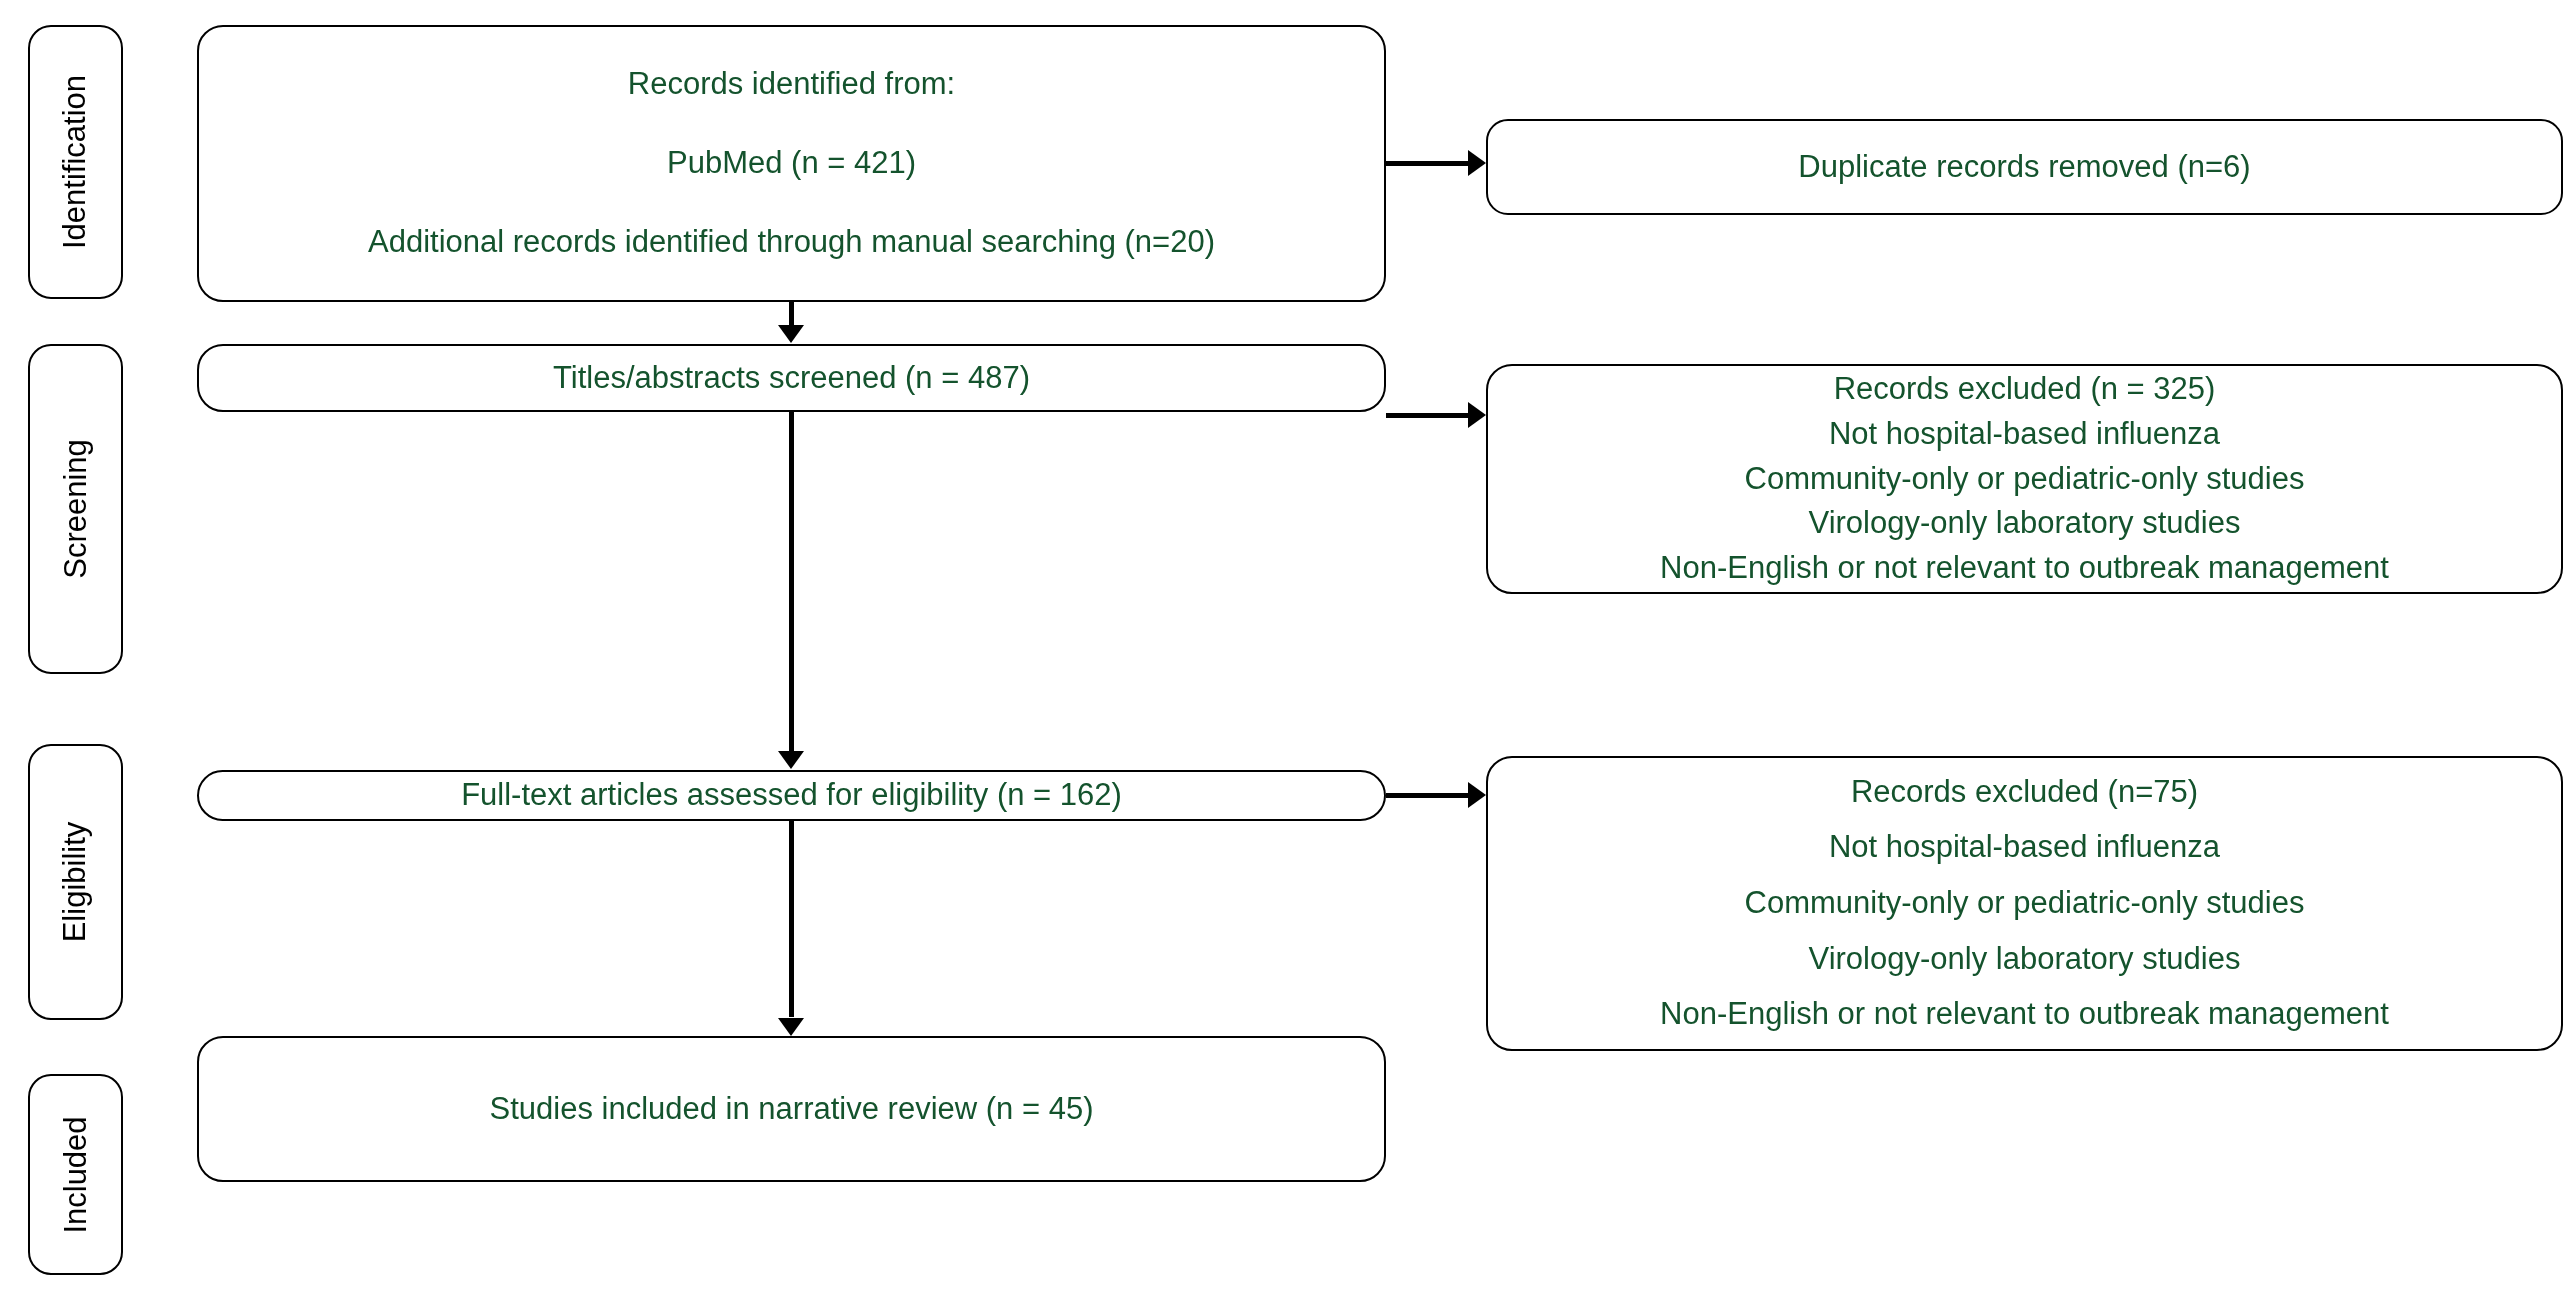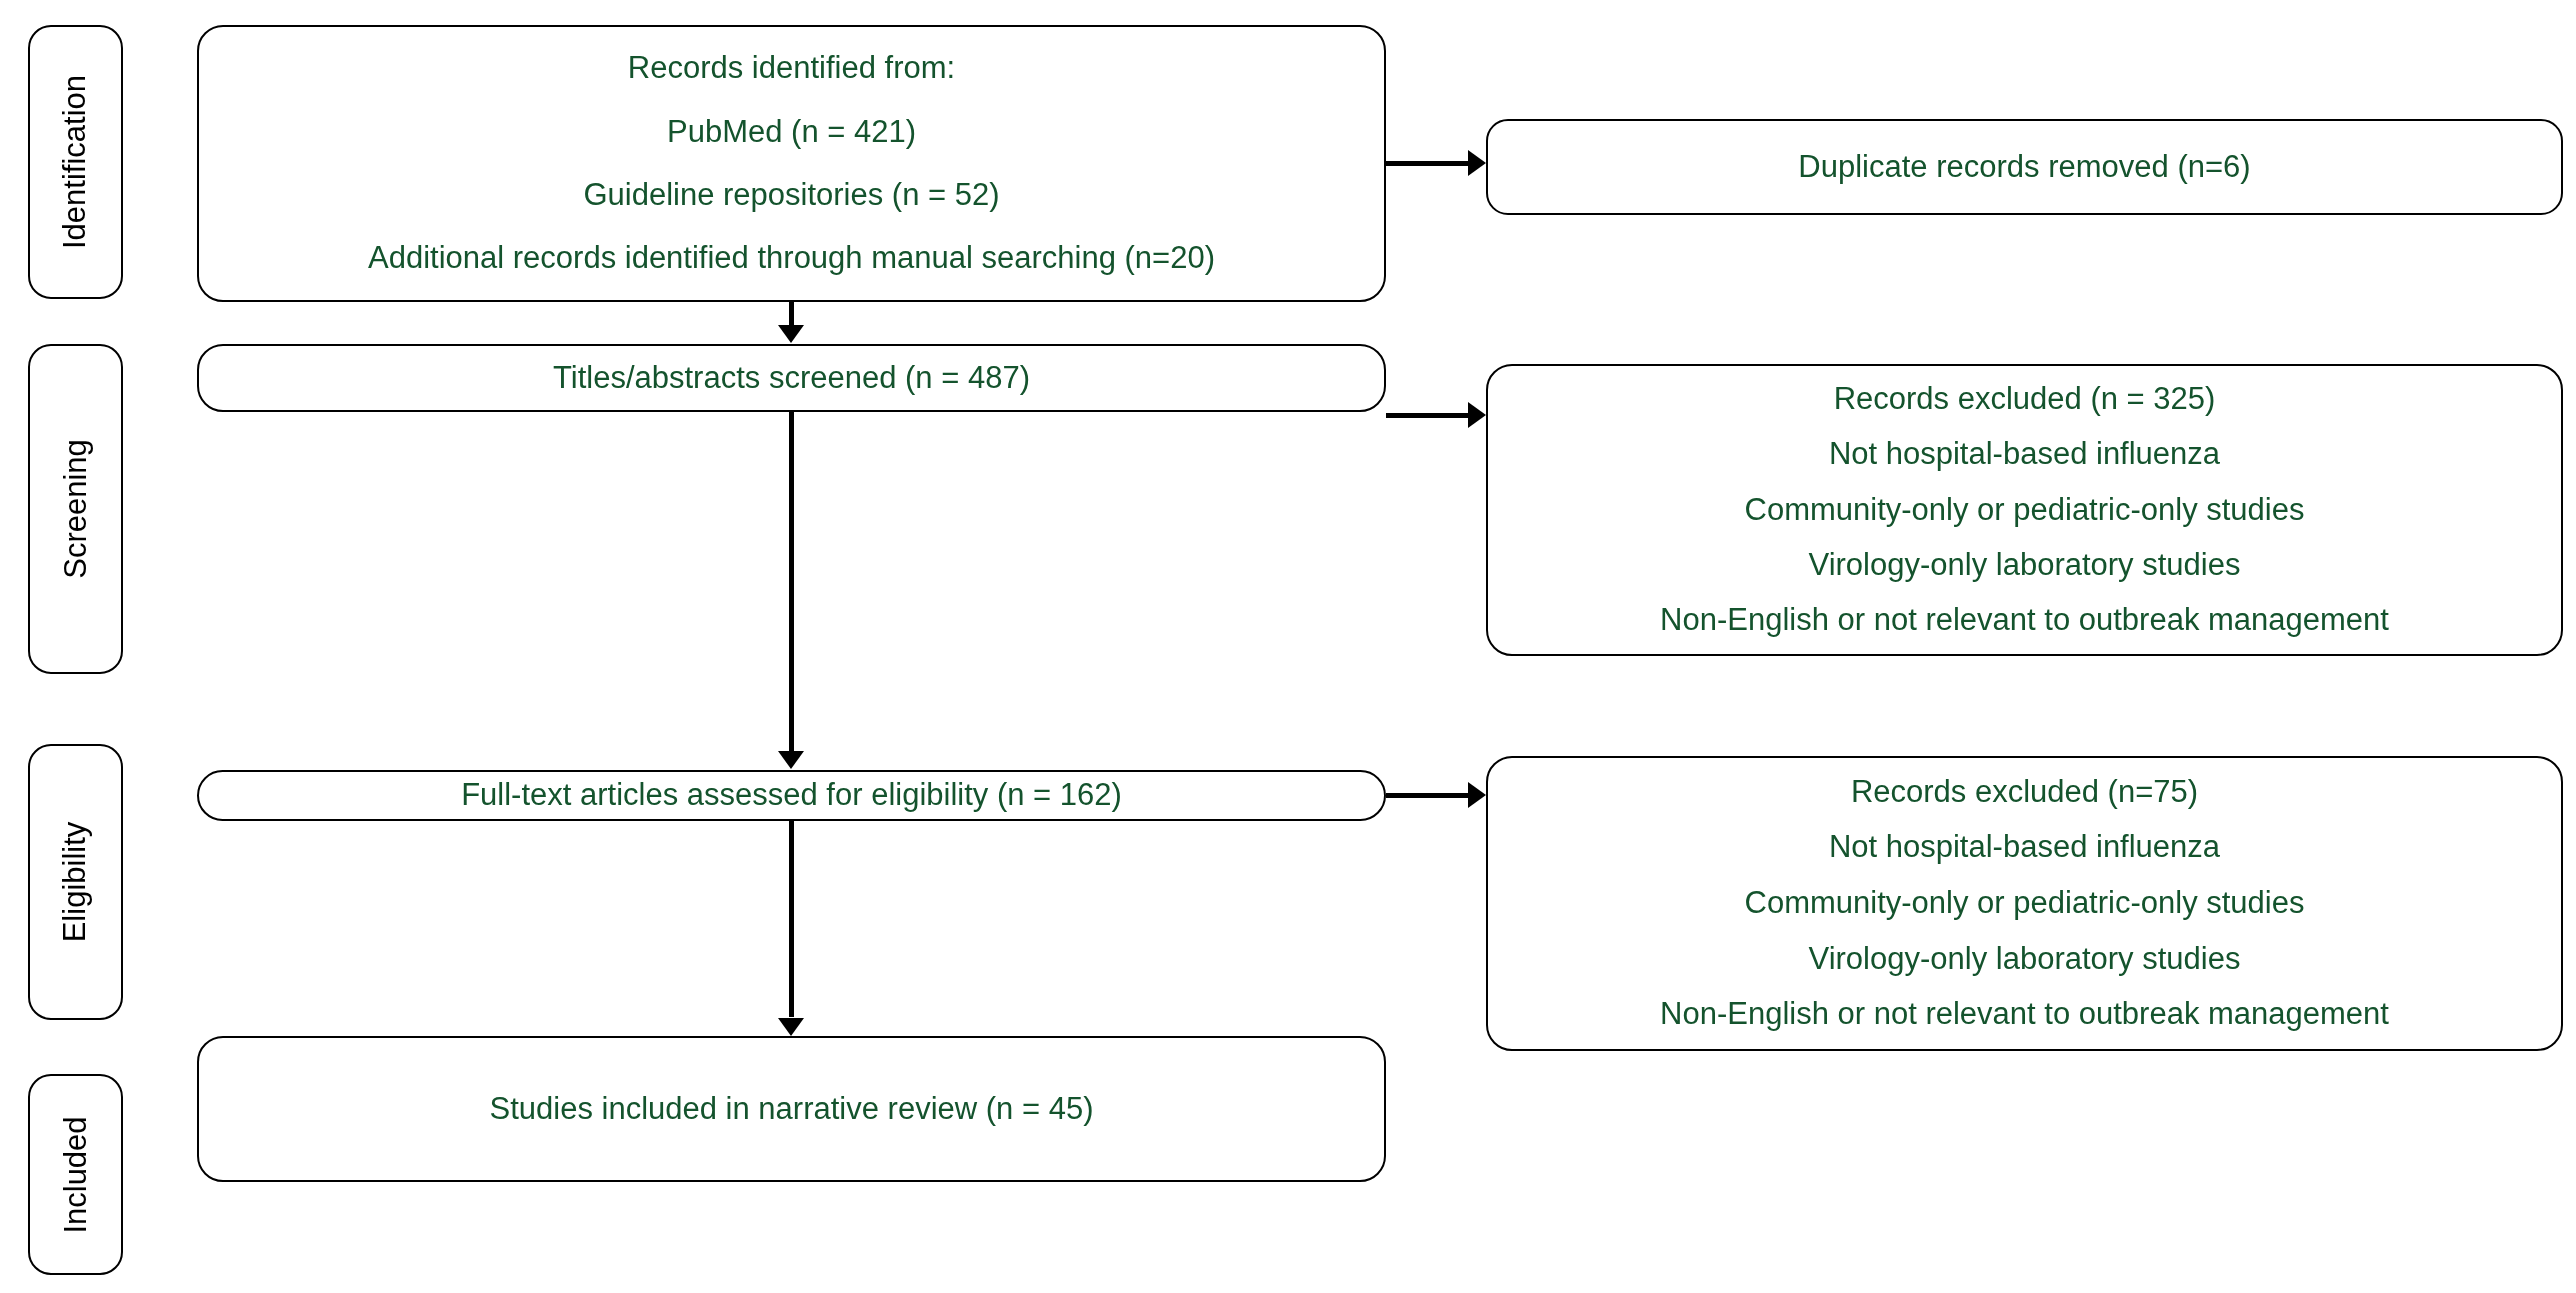--- a/index.html
+++ b/index.html
@@ -104,41 +104,40 @@
     <span class="stage-label">Eligibility</span>
   </div>
 
   <div class="stage-box" style="left:28px; top:1074px; width:95px; height:201px;">
     <span class="stage-label">Included</span>
   </div>
 
   <div class="box" style="left:197px; top:25px; width:1189px; height:277px; justify-content:space-evenly;">
     <div class="line">Records identified from:</div>
     <div class="line">PubMed  (n = 421)</div>
-    <div class="line">Guideline repositories (n = 52)</div>
     <div class="line">Additional records identified through manual searching (n=20)</div>
   </div>
 
   <div class="box" style="left:197px; top:344px; width:1189px; height:68px;">
     <div class="line">Titles/abstracts screened (n = 487)</div>
   </div>
 
   <div class="box" style="left:197px; top:770px; width:1189px; height:51px;">
     <div class="line">Full-text articles assessed for eligibility (n = 162)</div>
   </div>
 
   <div class="box" style="left:197px; top:1036px; width:1189px; height:146px;">
     <div class="line">Studies included in narrative review  (n = 45)</div>
   </div>
 
   <div class="box" style="left:1486px; top:119px; width:1077px; height:96px;border-radius:22px;">
     <div class="line">Duplicate records removed (n=6)</div>
   </div>
 
-  <div class="box" style="left:1486px; top:364px; width:1077px; height:292px; justify-content:space-evenly;">
+  <div class="box" style="left:1486px; top:364px; width:1077px; height:230px; justify-content:space-evenly;">
     <div class="line">Records excluded (n = 325)</div>
     <div class="line">Not hospital-based influenza</div>
     <div class="line">Community-only or pediatric-only studies</div>
     <div class="line">Virology-only laboratory studies</div>
     <div class="line">Non-English or not relevant to outbreak management</div>
   </div>
 
   <div class="box" style="left:1486px; top:756px; width:1077px; height:295px; justify-content:space-evenly;">
     <div class="line">Records excluded (n=75)</div>
     <div class="line">Not hospital-based influenza</div>

